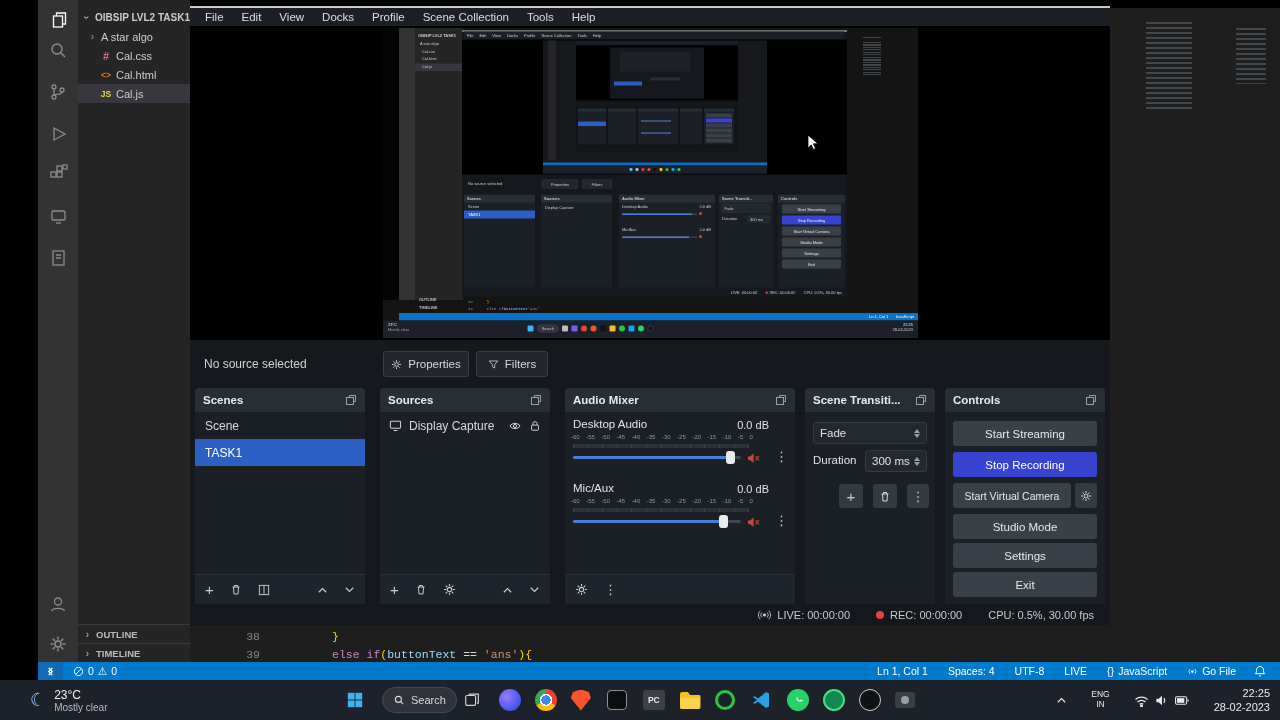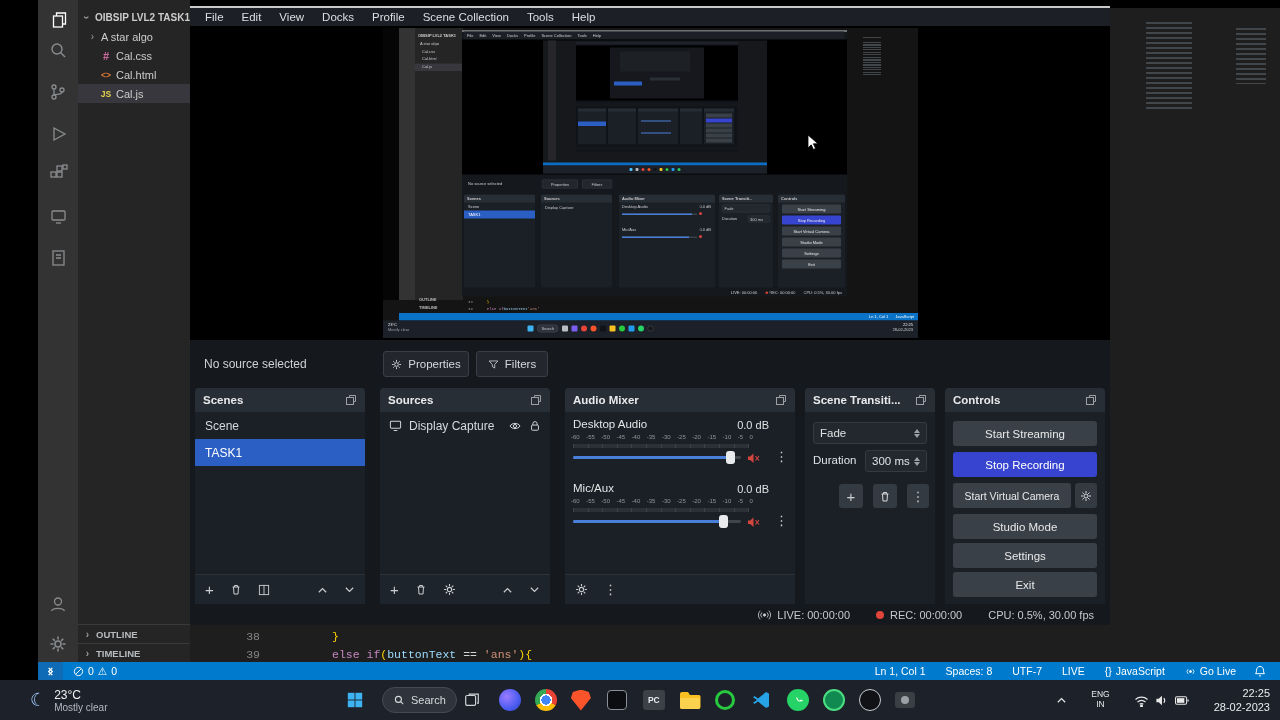--- a/index.html
+++ b/index.html
@@ -676,33 +676,33 @@
       <svg width="11" height="11" viewBox="0 0 12 12" fill="none" stroke="#fff" stroke-width="1">
           <circle cx="6" cy="6" r="4.5"></circle>
           <path d="M3 9l6-6"></path>
         </svg>
       <span>0</span>
       <span>⚠</span>
       <span>0</span>
     </div>
     <div class="row" style="margin-left:auto;gap:16px;padding-right:14px">
       <span class="vs-it">Ln 1, Col 1</span>
-      <span class="vs-it">Spaces: 8</span>
-      <span class="vs-it">UTF-7</span>
+      <span class="vs-it">Spaces: 4</span>
+      <span class="vs-it">UTF-8</span>
       <span class="vs-it">LIVE</span>
       <span class="vs-it">
           <span>{}</span>
           <span>JavaScript</span>
         </span>
       <span class="vs-it">
         <svg width="11" height="11" viewBox="0 0 14 14" fill="none" stroke="#fff" stroke-width="1">
             <circle cx="7" cy="7" r="1.3" fill="#fff"></circle>
             <path d="M4 10a4.2 4.2 0 010-6M10 4a4.2 4.2 0 010 6"></path>
           </svg>
-        <span>Go Live</span>
+        <span>Go File</span>
       </span>
       <svg width="12" height="13" viewBox="0 0 12 13" fill="none" stroke="#fff" stroke-width="1">
           <path d="M6 1.5c-2.2 0-3.5 1.6-3.5 3.8 0 2.6-1 3.4-1 3.4h9s-1-.8-1-3.4C9.5 3.1 8.2 1.5 6 1.5z"></path>
           <path d="M5 10.5a1.2 1.2 0 002 0"></path>
         </svg>
     </div>
   </div>
 
   <div class="abs taskbar">
     <div class="row" style="position:absolute;left:30px;gap:8px">

